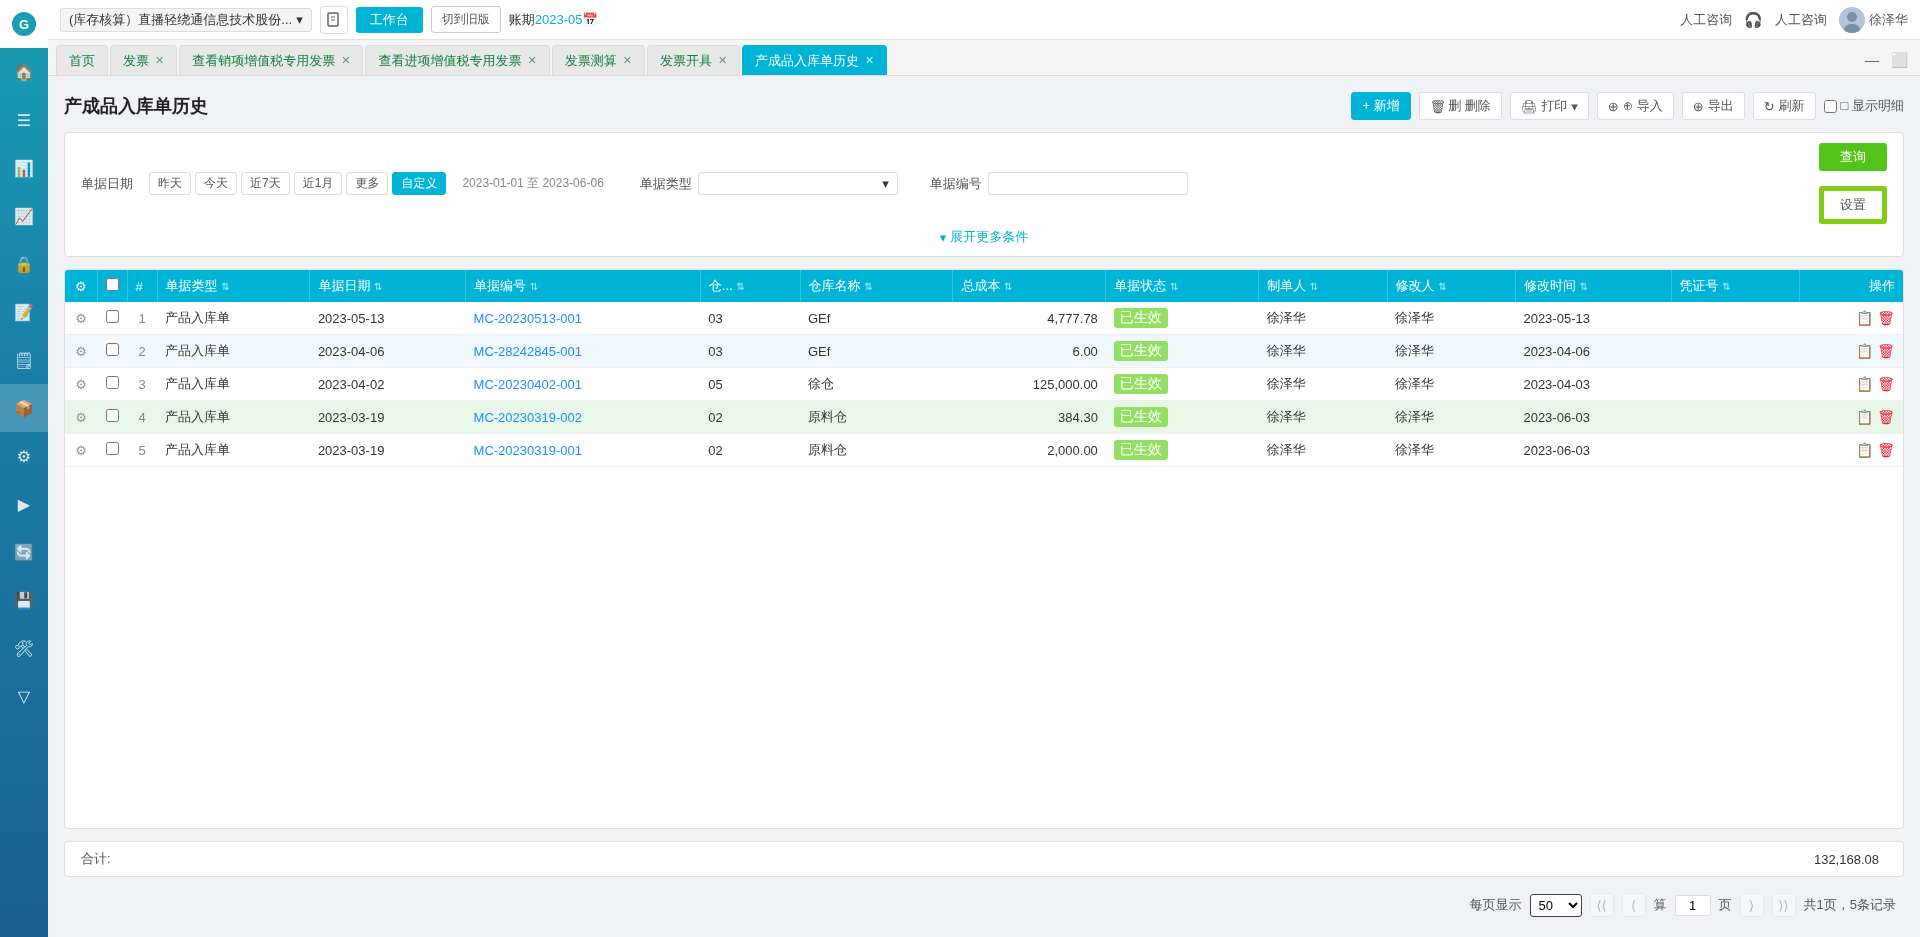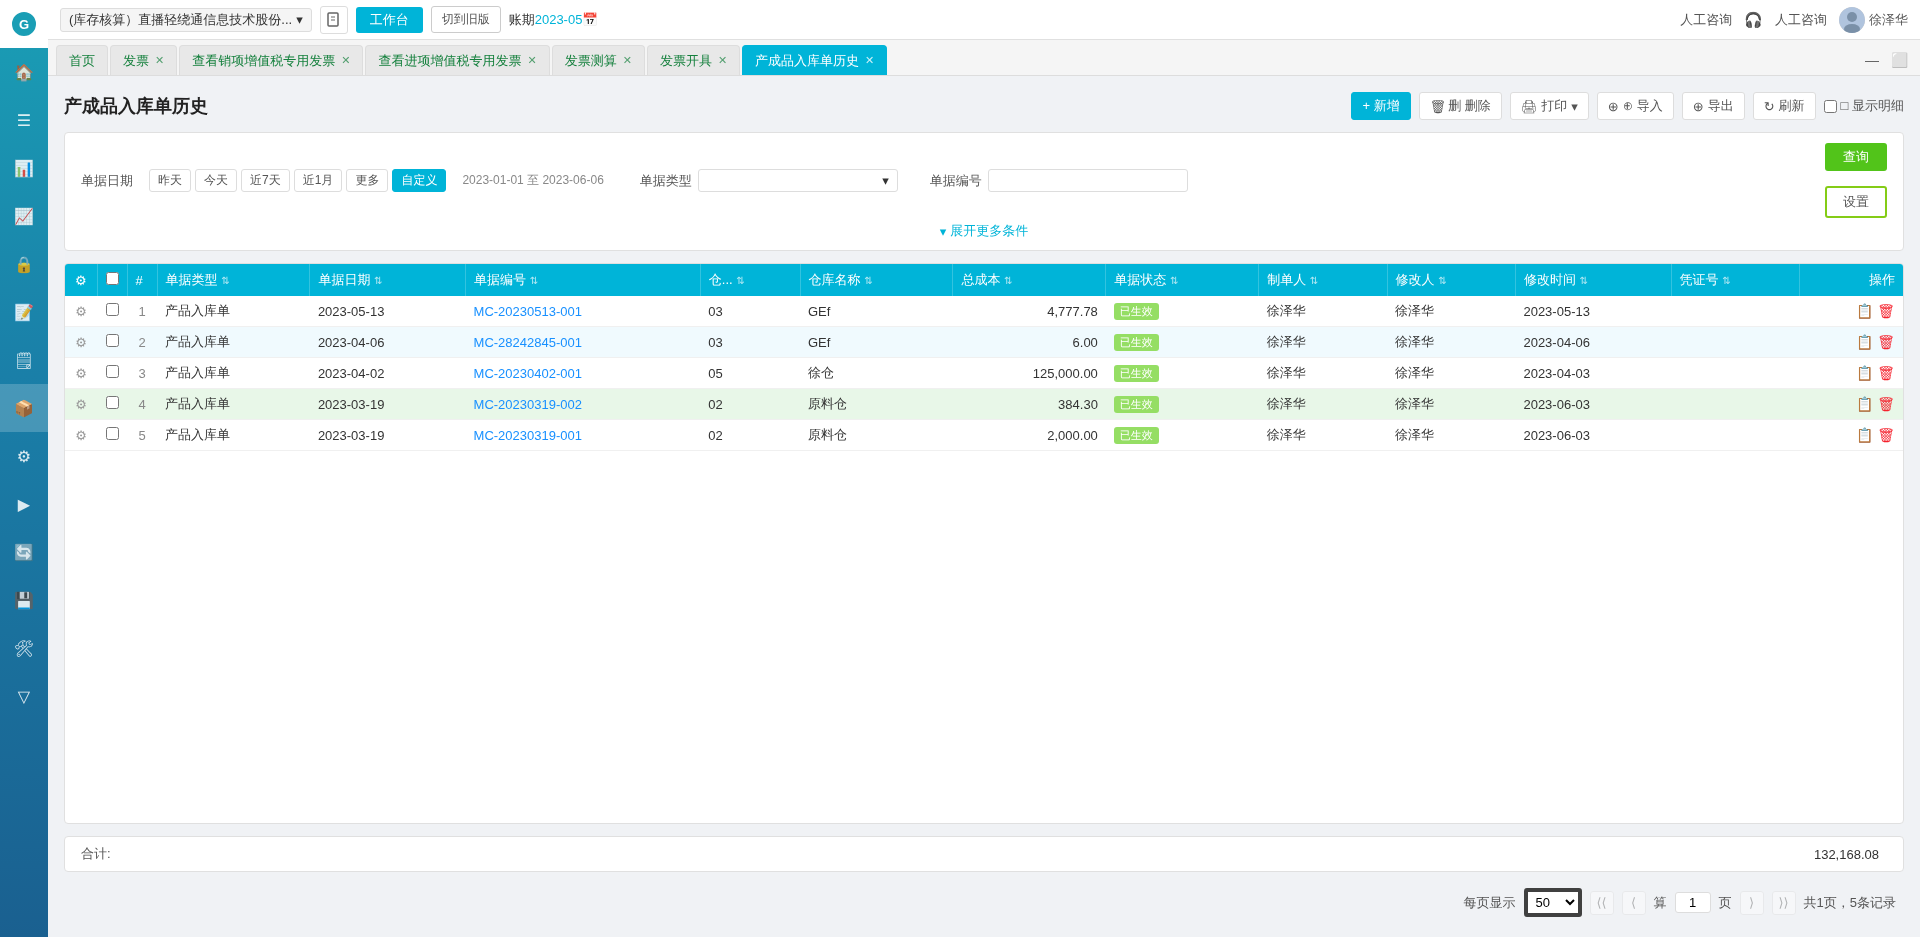--- a/index.html
+++ b/index.html
@@ -302,21 +302,21 @@
       color: #fff;
       border: none;
       border-radius: 3px;
       padding: 5px 16px;
       cursor: pointer;
       font-size: 13px;
     }
     .btn-set {
       background: #fff;
       color: #555;
-      border: 2px solid #84cc16;
+      border: 5px solid #84cc16;
       border-radius: 3px;
       padding: 5px 16px;
       cursor: pointer;
       font-size: 13px;
     }
     .expand-row {
       display: flex;
       align-items: center;
       justify-content: center;
       margin-top: 4px;
@@ -365,21 +365,21 @@
     .link-cell {
       color: #1890ff;
       cursor: pointer;
       text-decoration: none;
     }
     .status-badge {
       background: #95de64;
       color: #fff;
       border-radius: 3px;
       padding: 1px 6px;
-      font-size: 11px;
+      font-size: 14px;
       display: inline-block;
     }
     .row-num { color: #888; text-align: center; width: 30px; }
     .col-checkbox { width: 30px; text-align: center; }
     .icon-btn { cursor: pointer; color: #555; font-size: 14px; }
     .gear-col { width: 32px; text-align: center; }
     .sort-icon { font-size: 10px; opacity: 0.7; }
 
     
     .table-footer {
@@ -397,21 +397,21 @@
     
     .pagination-bar {
       display: flex;
       align-items: center;
       justify-content: flex-end;
       gap: 8px;
       padding: 4px 8px;
     }
     .page-size-label { font-size: 13px; color: #555; }
     .page-size-select {
-      border: 4px solid #404040;
+      border: 1px solid #404040;
       border-radius: 3px;
       padding: 2px 4px;
       font-size: 13px;
       background: #fff;
     }
     .page-nav-btn {
       width: 24px;
       height: 24px;
       display: flex;
       align-items: center;

